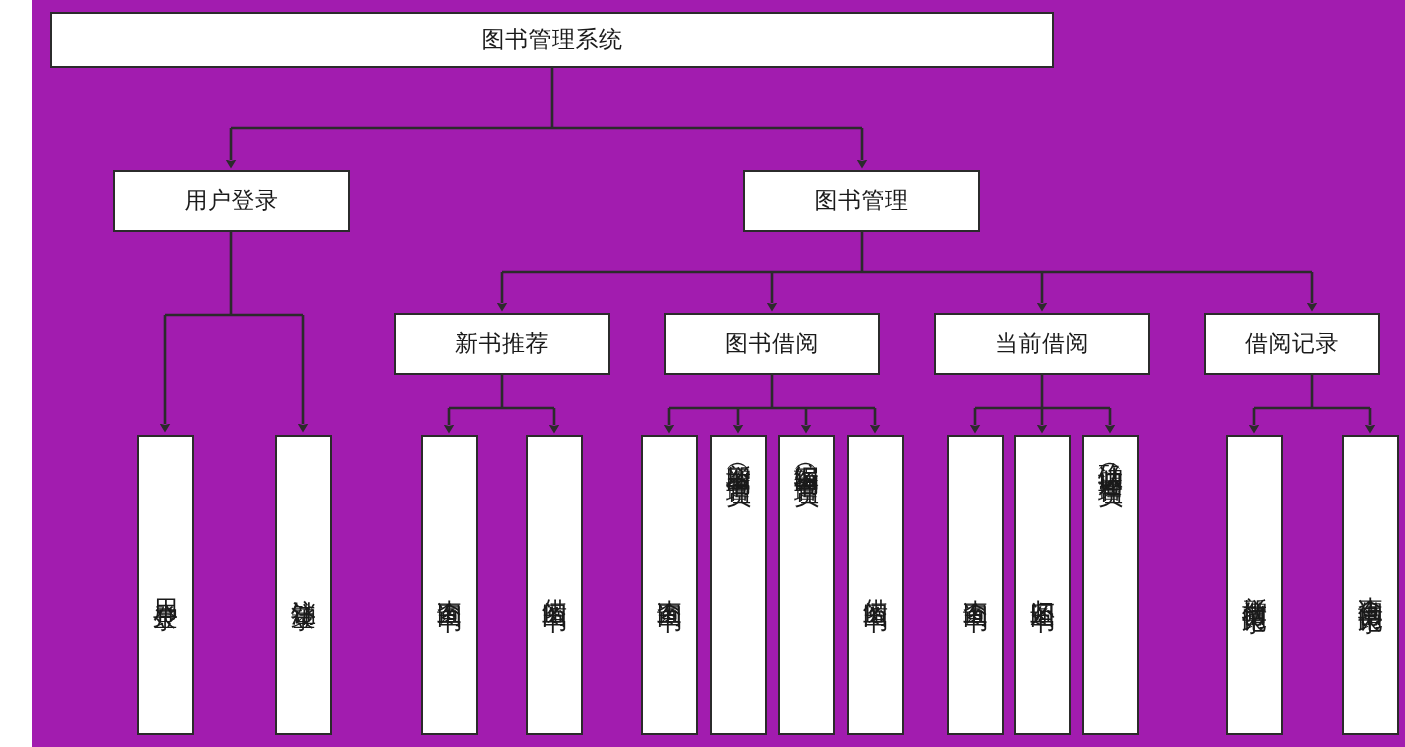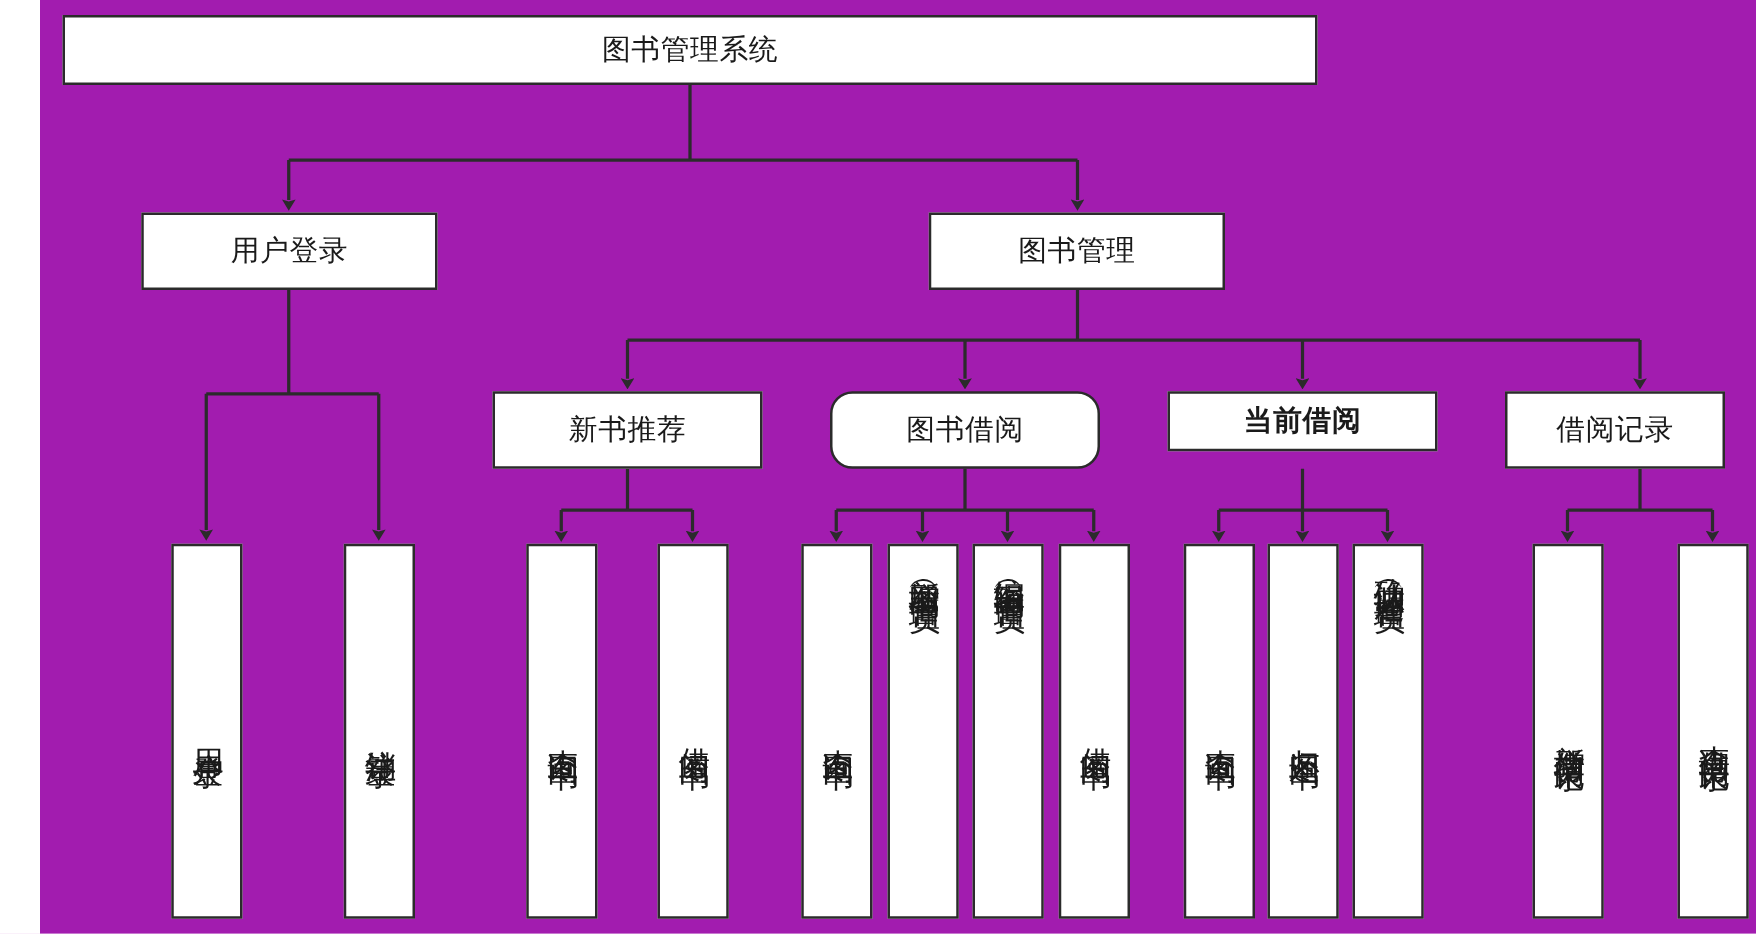--- a/index.html
+++ b/index.html
@@ -152,25 +152,25 @@
   </div>
 
   <div class="node horiz" style="left:362px; top:313px; width:216px; height:62px;">
     <span class="label">新书推荐</span>
   </div>
 
   <div class="node horiz" style="left:711px; top:170px; width:237px; height:62px;">
     <span class="label">图书管理</span>
   </div>
 
-  <div class="node horiz" style="left:632px; top:313px; width:216px; height:62px;border-radius:18px;">
+  <div class="node horiz" style="left:632px; top:313px; width:216px; height:62px;">
     <span class="label">图书借阅</span>
   </div>
 
-  <div class="node horiz" style="left:902px; top:313px; width:216px; height:48px;font-weight:bold;">
+  <div class="node horiz" style="left:902px; top:313px; width:216px; height:62px;">
     <span class="label">当前借阅</span>
   </div>
 
   <div class="node horiz" style="left:1172px; top:313px; width:176px; height:62px;">
     <span class="label">借阅记录</span>
   </div>
 
   <div class="node vert centered" style="left:105px; top:435px; width:57px; height:300px;">
     <span class="label">用户登录</span>
   </div>

